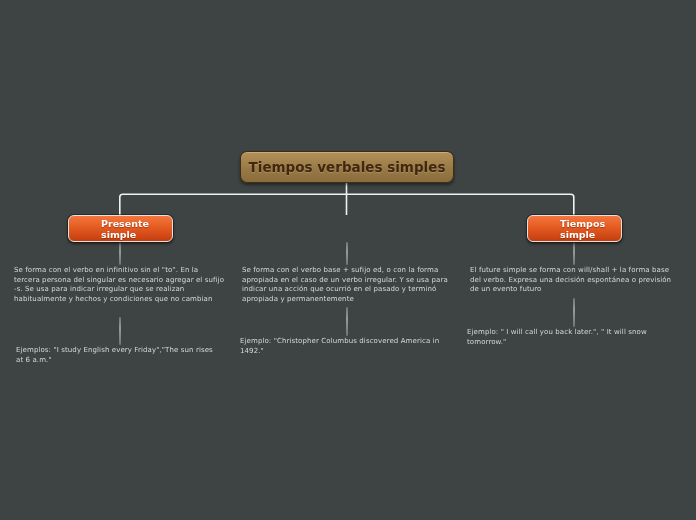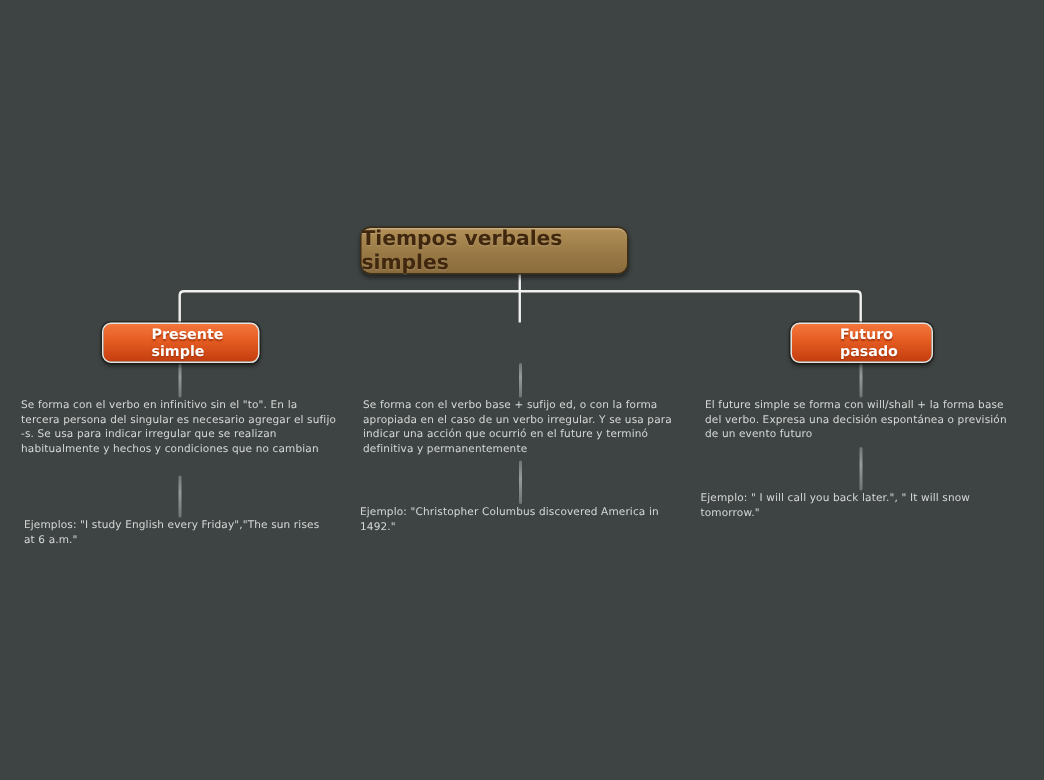--- a/index.html
+++ b/index.html
@@ -6,21 +6,21 @@
   body{
     width:696px;height:520px;overflow:hidden;
     background:#3e4443;
     font-family:"DejaVu Sans","Liberation Sans",sans-serif;
     position:relative;
   }
   .canvas{position:absolute;inset:0;}
 
   
   .root-node{
-    position:absolute;left:240px;top:151px;width:179px;height:32px;
+    position:absolute;left:240px;top:151px;width:214px;height:32px;
     box-sizing:border-box;
     background:linear-gradient(#b29057,#997a46 55%,#8a6c3c);
     border:1px solid rgba(45,32,14,0.85);
     border-radius:7px;
     box-shadow:inset 0 1px 0 rgba(255,255,255,0.25), 0 2px 3px rgba(0,0,0,0.45);
     display:flex;align-items:center;justify-content:center;
     cursor:pointer;
   }
   .root-node span{
     color:#40270e;font-weight:bold;font-size:13.5px;
@@ -93,22 +93,22 @@
   <div class="root-node">
     <span>Tiempos verbales simples</span>
   </div>
 
   <div class="branch-node" id="node-presente">
     <span>Presente simple</span>
   </div>
   <div class="note" id="desc-1">Se forma con el verbo en infinitivo sin el "to". En la tercera persona del singular es necesario agregar el sufijo -s. Se usa para indicar irregular que se realizan habitualmente y hechos y condiciones que no cambian</div>
   <div class="note" id="ex-1">Ejemplos: "I study English every Friday","The sun rises at 6 a.m."</div>
 
-  <div class="note" id="desc-2">Se forma con el verbo base + sufijo ed, o con la forma apropiada en el caso de un verbo irregular. Y se usa para indicar una acción que ocurrió en el future y terminó definitiva y permanentemente</div>
+  <div class="note" id="desc-2">Se forma con el verbo base + sufijo ed, o con la forma apropiada en el caso de un verbo irregular. Y se usa para indicar una acción que ocurrió en el pasado y terminó apropiada y permanentemente</div>
   <div class="note" id="ex-2">Ejemplo: "Christopher Columbus discovered America in 1492."</div>
 
   <div class="branch-node" id="node-futuro">
-    <span>Futuro pasado</span>
+    <span>Tiempos simple</span>
   </div>
   <div class="note" id="desc-3">El future simple se forma con will/shall + la forma base del verbo. Expresa una decisión espontánea o previsión de un evento futuro</div>
   <div class="note" id="ex-3">Ejemplo: " I will call you back later.", " It will snow tomorrow."</div>
 
 </div>
 
 </body></html>

